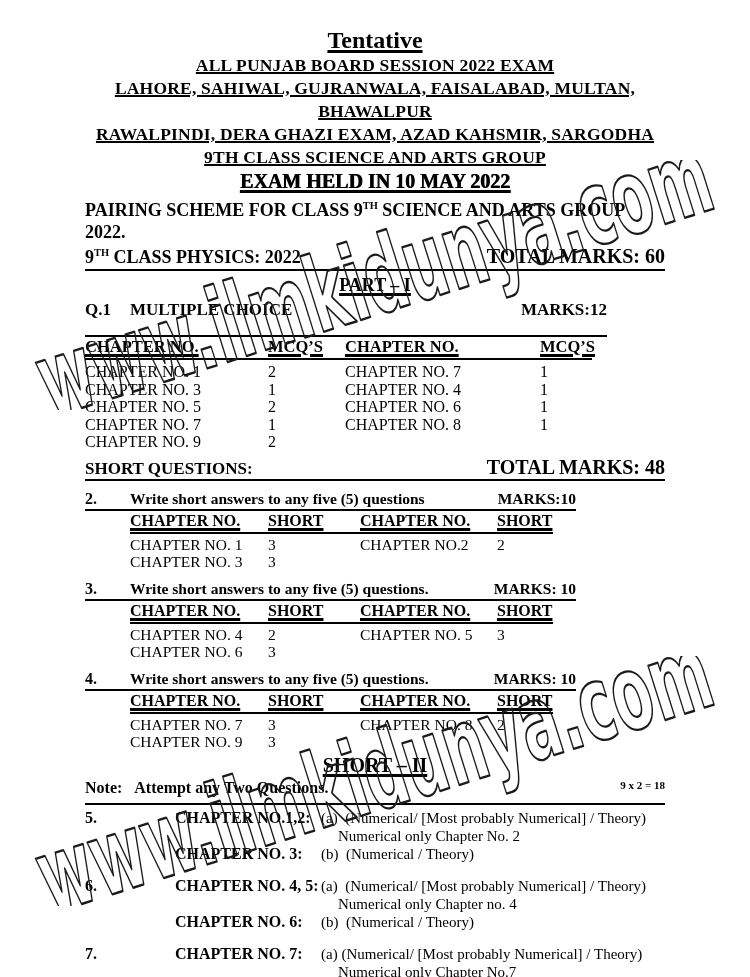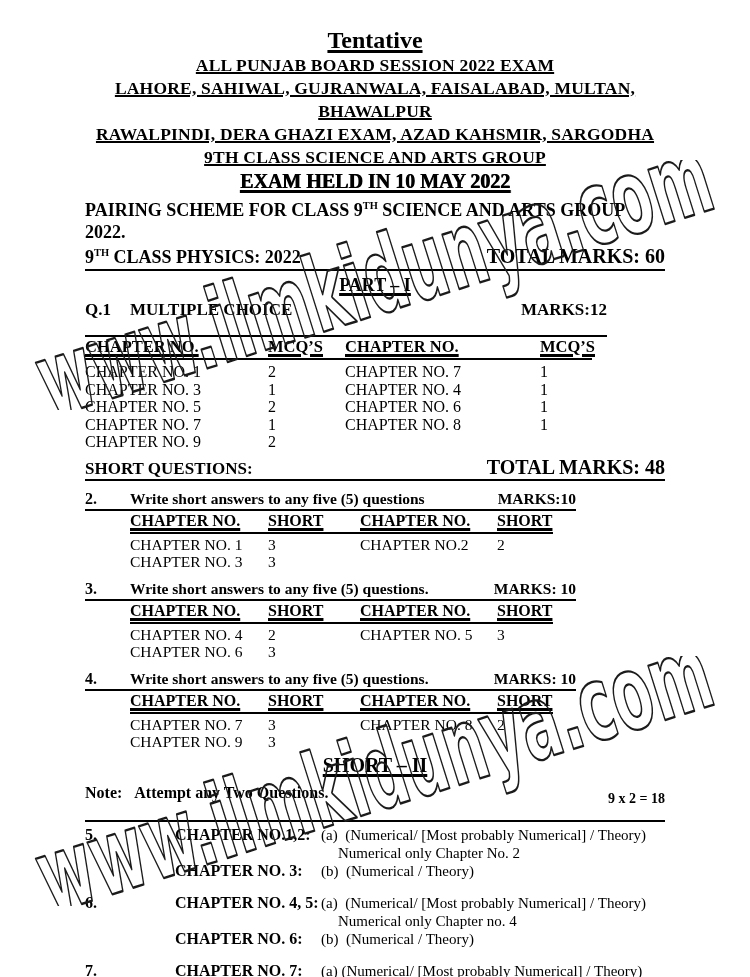--- a/index.html
+++ b/index.html
@@ -56,24 +56,24 @@
     font-size:15.5px;font-weight:bold;padding-bottom:1px;}
   .sblock-title .bnum{width:45px;font-size:16px;}
   .sblock-title .btitle{flex:1;}
   .sblock-title .bmarks{margin-left:auto;}
   .short-grid{display:grid;grid-template-columns:138px 92px 137px 1fr;width:423px;margin-left:45px;
     font-size:15.5px;line-height:17.5px;}
   .short-grid.hdr{font-weight:bold;font-size:16px;border-bottom:2px solid #000;padding-bottom:2px;margin-bottom:2px;line-height:19px;}
   .short-grid.hdr span{text-decoration:underline;text-decoration-thickness:2.5px;}
 
   
-  .note1{display:flex;align-items:center;width:580px;border-bottom:2.5px solid #000;
-    font-size:16px;font-weight:bold;margin-top:2px;padding-bottom:13px;}
+  .note1{display:flex;align-items:flex-start;width:580px;border-bottom:2.5px solid #000;
+    font-size:16px;font-weight:bold;margin-top:2px;padding-bottom:6px;}
   .note1 .ntext{margin-left:12px;}
-  .note1 .nmarks{margin-left:auto;font-size:14px;margin-top:12px;}
+  .note1 .nmarks{margin-left:auto;font-size:11px;}
   .note2{font-size:16px;font-weight:bold;line-height:22px;}
   .note2 span{text-decoration:underline;text-decoration-thickness:2px;}
 
   .p2items{margin-top:4px;}
   .p2item{margin-bottom:14px;}
   .p2row{display:flex;align-items:baseline;line-height:18px;}
   .p2num{width:90px;font-size:16px;font-weight:bold;}
   .p2label{width:138px;font-size:16px;font-weight:bold;white-space:nowrap;}
   .p2text{font-size:15px;white-space:pre;padding-left:8px;}
   .p2sub{margin-left:253px;font-size:15px;line-height:18px;white-space:pre;}

